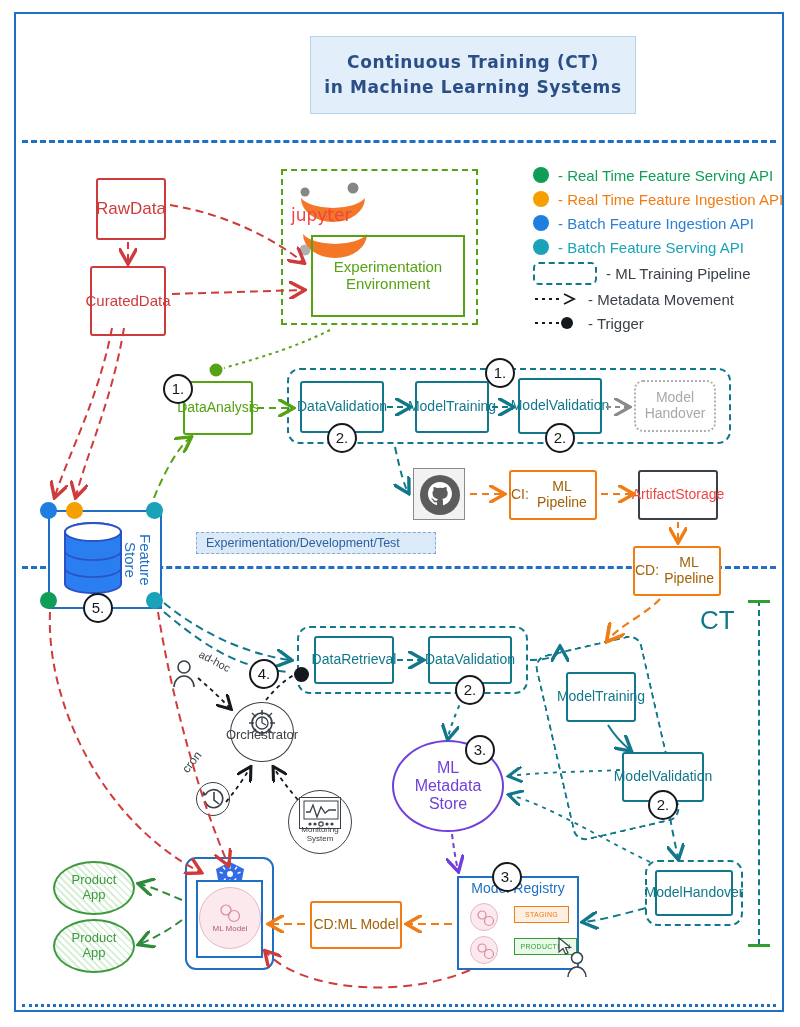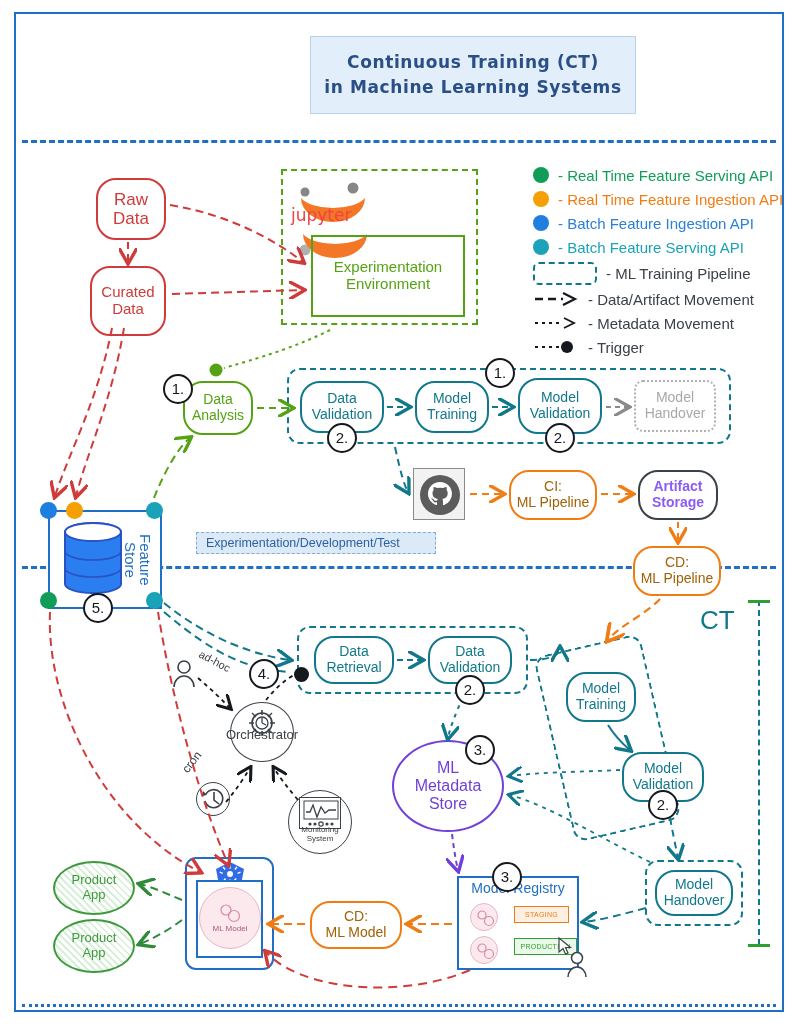--- a/index.html
+++ b/index.html
@@ -13,26 +13,26 @@
   #title-box{left:310px;top:36px;width:326px;height:78px;background:#e2eef9;border:1px solid #b7d3ea;
              color:#2a4f86;font-family:"DejaVu Sans",sans-serif;font-size:17px;font-weight:600;
              letter-spacing:.6px;flex-direction:column;gap:5px;}
   #title-box .tl{display:block;}
 
   
   .hdash{border-top:3px dashed #1f6fc4;}
   .hdot{border-top:3px dotted #1f6fc4;}
 
   
-  .node{border-radius:20px;border:2px solid #888;background:#fff;font-size:14px;flex-direction:column;}
+  .node{border-radius:3px;border:2px solid #888;background:#fff;font-size:14px;flex-direction:row;}
   .red{border-color:#cf3a3a;color:#cf3a3a;}
   .green{border-color:#55a312;color:#55a312;}
   .teal{border-color:#11788c;color:#11788c;}
   .orange{border-color:#f07c13;color:#a16207;}
-  .dark{border-color:#3b4148;color:#8b5cf6;font-weight:bold;}
+  .dark{border-color:#3b4148;color:#ef4444;}
   .gray-dot{border:2px dotted #b0b0b0;color:#a8a8a8;}
   .purple{border:2px solid #7040d8;color:#7040d8;border-radius:50%;}
 
   
   .pipe{border:2.5px dashed #11788c;border-radius:13px;}
 
   
   .num{width:30px;height:30px;border-radius:50%;border:2px solid #15181c;background:#fff;
        color:#15181c;font-size:15px;font-weight:500;z-index:30;}
 
@@ -104,29 +104,20 @@
       <span class="lg-dot" style="background:#1f7fe0"></span>
       <span class="lg-txt" style="color:#2b7fd4">- Batch Feature Ingestion API</span>
     </div>
     <div class="lg-row">
       <span class="lg-dot" style="background:#1aa3b8"></span>
       <span class="lg-txt" style="color:#1aa3b8">- Batch Feature Serving API</span>
     </div>
     <div class="lg-row" style="height:28px">
       <span class="lg-box"></span>
       <span class="lg-txt" style="color:#3b4148">- ML Training Pipeline</span>
-    </div>
-    <div class="lg-row">
-      <span class="lg-svg">
-        <svg width="46" height="16" viewBox="0 0 46 16">
-            <line x1="2" y1="8" x2="30" y2="8" stroke="#15181c" stroke-width="2.4" stroke-dasharray="8,5"></line>
-            <path d="M30 2 L42 8 L30 14" fill="none" stroke="#15181c" stroke-width="2.2"></path>
-          </svg>
-      </span>
-      <span class="lg-txt" style="color:#3b4148">- Data/Artifact Movement</span>
     </div>
     <div class="lg-row">
       <span class="lg-svg">
         <svg width="46" height="16" viewBox="0 0 46 16">
             <line x1="2" y1="8" x2="30" y2="8" stroke="#15181c" stroke-width="2" stroke-dasharray="3,4"></line>
             <path d="M31 3 L41 8 L31 13" fill="none" stroke="#15181c" stroke-width="1.8"></path>
           </svg>
       </span>
       <span class="lg-txt" style="color:#3b4148">- Metadata Movement</span>
     </div>

